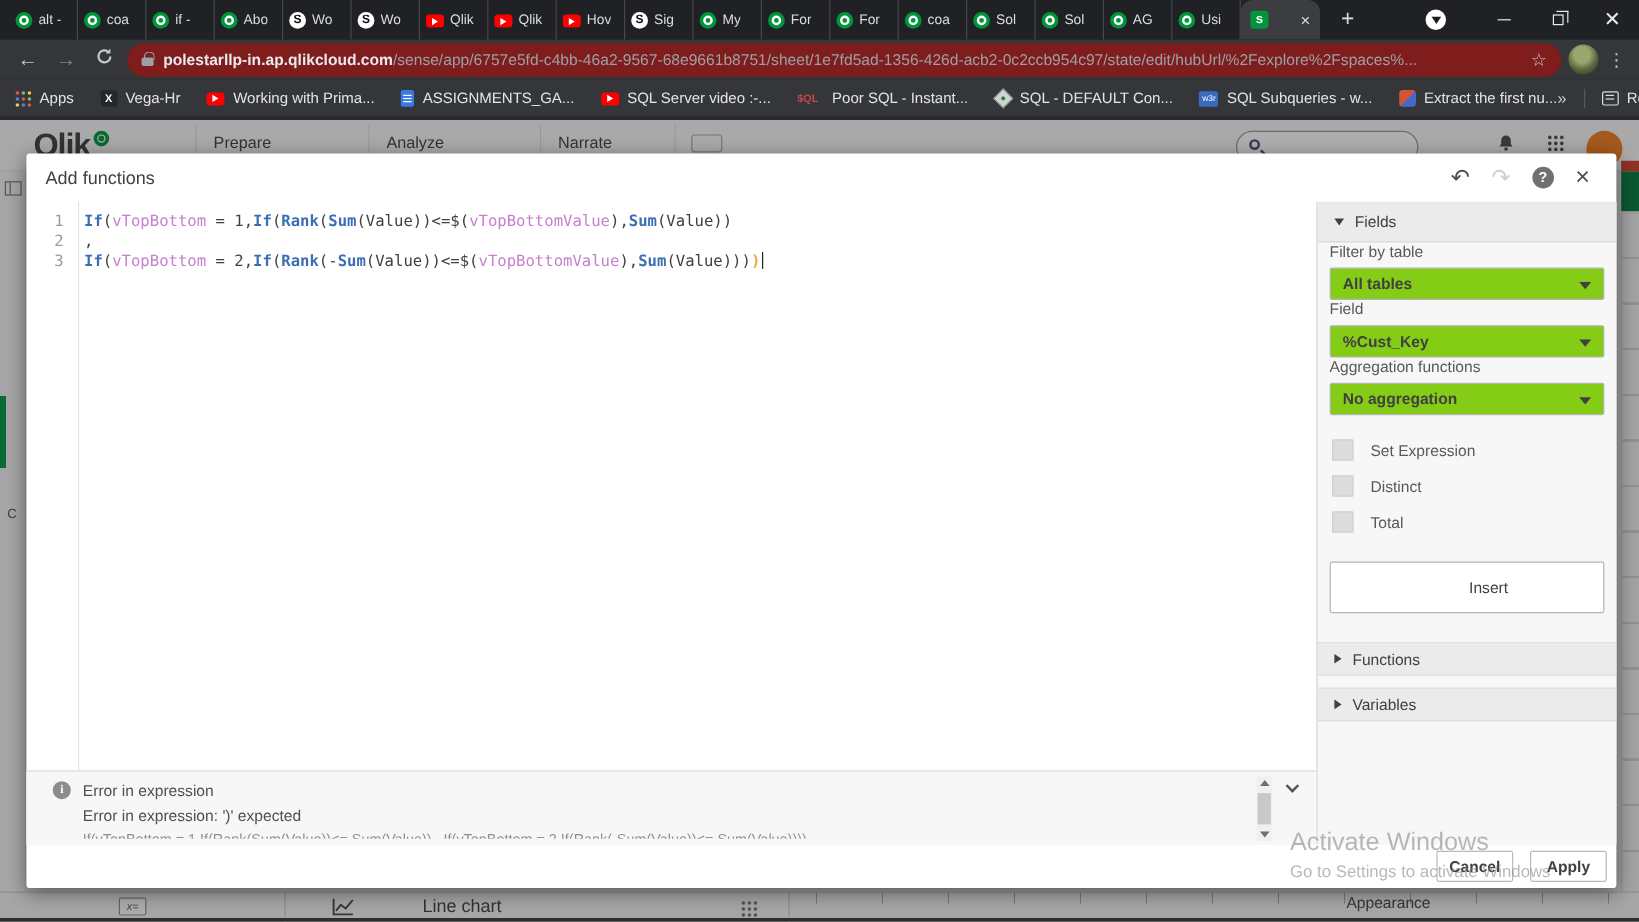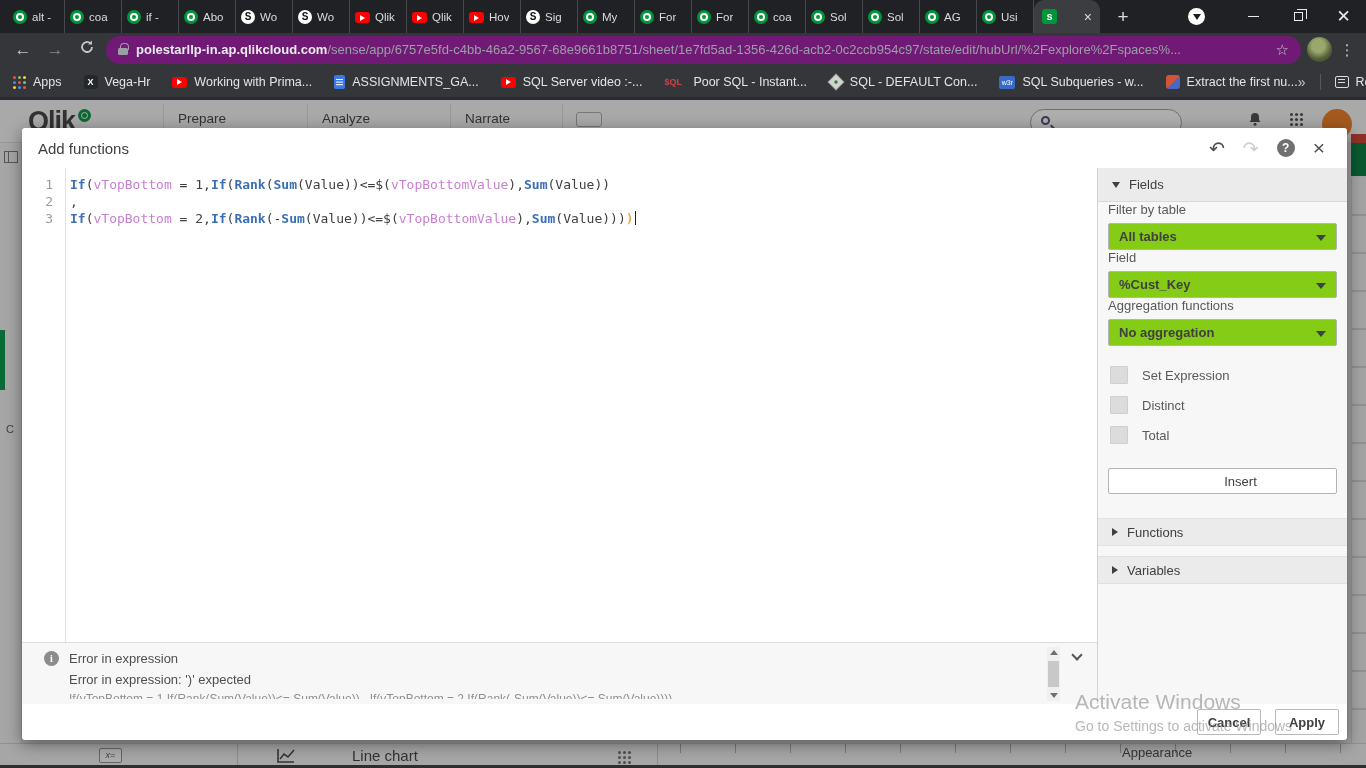--- a/index.html
+++ b/index.html
@@ -29,21 +29,21 @@
   .winbtn { width:45px; height:33px; display:flex; align-items:center; justify-content:center; color:#e8eaed; cursor:pointer; }
   .ic-min { width:11px; height:1.5px; background:#e8eaed; }
   .ic-max { width:9px; height:9px; border:1.2px solid #e8eaed; position:relative; background:#202124; }
   .ic-max::before { content:""; position:absolute; left:2px; top:-4px; width:9px; height:9px; border:1.2px solid #e8eaed; border-bottom:none; border-left:none; }
   .ic-x { font-size:17px; line-height:17px; }
 
   
   .navrow { position:absolute; top:33px; left:0; width:1366px; height:33px; background:#35363a; display:flex; align-items:center; padding:0 10px; gap:6px; }
   .navic { width:26px; text-align:center; font-size:17px; color:#c5c8cc; cursor:pointer; }
   .navic.fwd { color:#84888d; }
-  .urlpill { flex:1; height:28px; background:#701a75; border-radius:14px; display:flex; align-items:center; padding:0 12px; gap:8px; overflow:hidden; }
+  .urlpill { flex:1; height:28px; background:#7f1d1d; border-radius:14px; display:flex; align-items:center; padding:0 12px; gap:8px; overflow:hidden; }
   .lock { flex:none; width:10px; height:7px; background:#9aa0a6; border-radius:1.5px; position:relative; margin-top:3px; }
   .lock::before { content:""; position:absolute; left:1.5px; top:-5px; width:7px; height:6px; border:1.6px solid #9aa0a6; border-bottom:none; border-radius:4px 4px 0 0; }
   .urltext { flex:1; font-size:13px; white-space:nowrap; overflow:hidden; }
   .url-domain { color:#e8eaed; font-weight:bold; }
   .url-path { color:#9aa0a6; }
   .star { flex:none; color:#c5c8cc; font-size:15px; cursor:pointer; }
   .chr-avatar { flex:none; width:25px; height:25px; border-radius:50%; background:radial-gradient(circle at 45% 35%, #9aa86d 0 30%, #57633c 60%, #2e3521 100%); cursor:pointer; }
   .menu-dots { width:18px; text-align:center; color:#c5c8cc; font-size:15px; cursor:pointer; }
 
   
@@ -155,21 +155,21 @@
   .tri-rt-sm { border-top:4.5px solid transparent; border-bottom:4.5px solid transparent; border-left:6px solid #404040; }
   .acc-label { font-size:13px; color:#404040; }
   .sb-content { padding:0 10px; }
   .sb-label { font-size:13px; color:#595959; }
   .q-select { position:relative; margin-top:6px; height:27px; border:1px solid #b4b4b4; border-radius:2px; background:#84cc16; display:flex; align-items:center; padding:0 10px; font-size:13px; font-weight:bold; color:#404040; cursor:pointer; }
   .q-select::after { content:""; position:absolute; right:10px; top:11px; border-left:5px solid transparent; border-right:5px solid transparent; border-top:6px solid #404040; }
   .cb-group { margin-top:14px; }
   .cb-row { height:30px; display:flex; align-items:center; gap:14px; padding-left:2px; cursor:pointer; }
   .cb-box { width:18px; height:18px; background:#dcdcdc; border:1px solid #cfcfcf; border-radius:1px; }
   .cb-lbl { font-size:13px; color:#595959; }
-  .insert-btn { margin-top:18px; width:100%; height:26px; background:#fff; border:1px solid #b4b4b4; border-radius:2px; font-size:13px; color:#404040; font-family:"Liberation Sans", sans-serif; cursor:pointer;padding-left:36px; }
+  .insert-btn { margin-top:18px; width:100%; height:43px; background:#fff; border:1px solid #b4b4b4; border-radius:2px; font-size:13px; color:#404040; font-family:"Liberation Sans", sans-serif; cursor:pointer;padding-left:36px; }
   .acc-list { margin-top:24px; }
   .acc-row { height:28px; background:#ebebeb; border-top:1px solid #e0e0e0; border-bottom:1px solid #e0e0e0; margin-bottom:10px; display:flex; align-items:center; padding-left:14px; gap:9px; cursor:pointer; }
 
   .dlg-footer { height:36px; display:flex; align-items:center; justify-content:flex-end; gap:14px; padding-right:8px; }
   .dlg-btn { width:64px; height:26px; background:#fff; border:1px solid #b9b9b9; border-radius:2px; font-size:13px; font-weight:bold; color:#404040; font-family:"Liberation Sans", sans-serif; cursor:pointer; }
 
   
   .watermark { position:absolute; left:1075px; top:690px; z-index:60; color:rgba(140,140,140,0.62); pointer-events:none; }
   .wm1 { font-size:21px; font-weight:300; }
   .wm2 { font-size:14px; margin-top:4px; }

